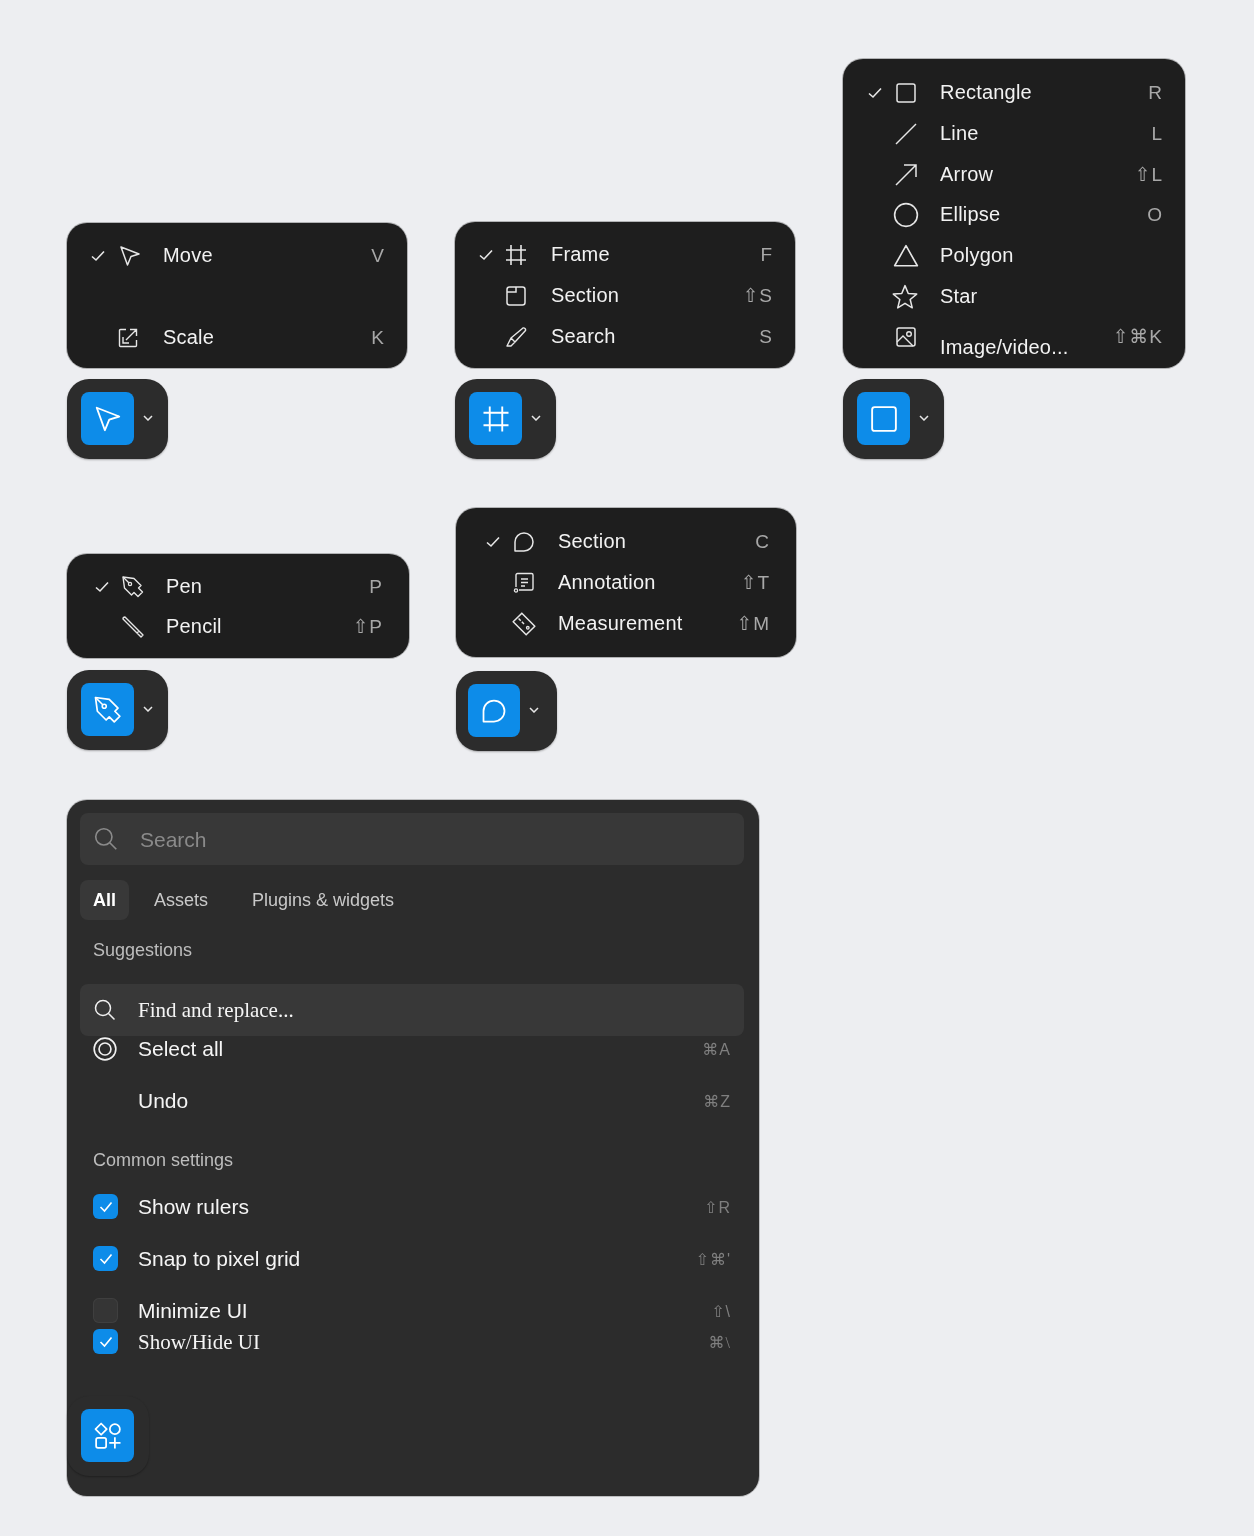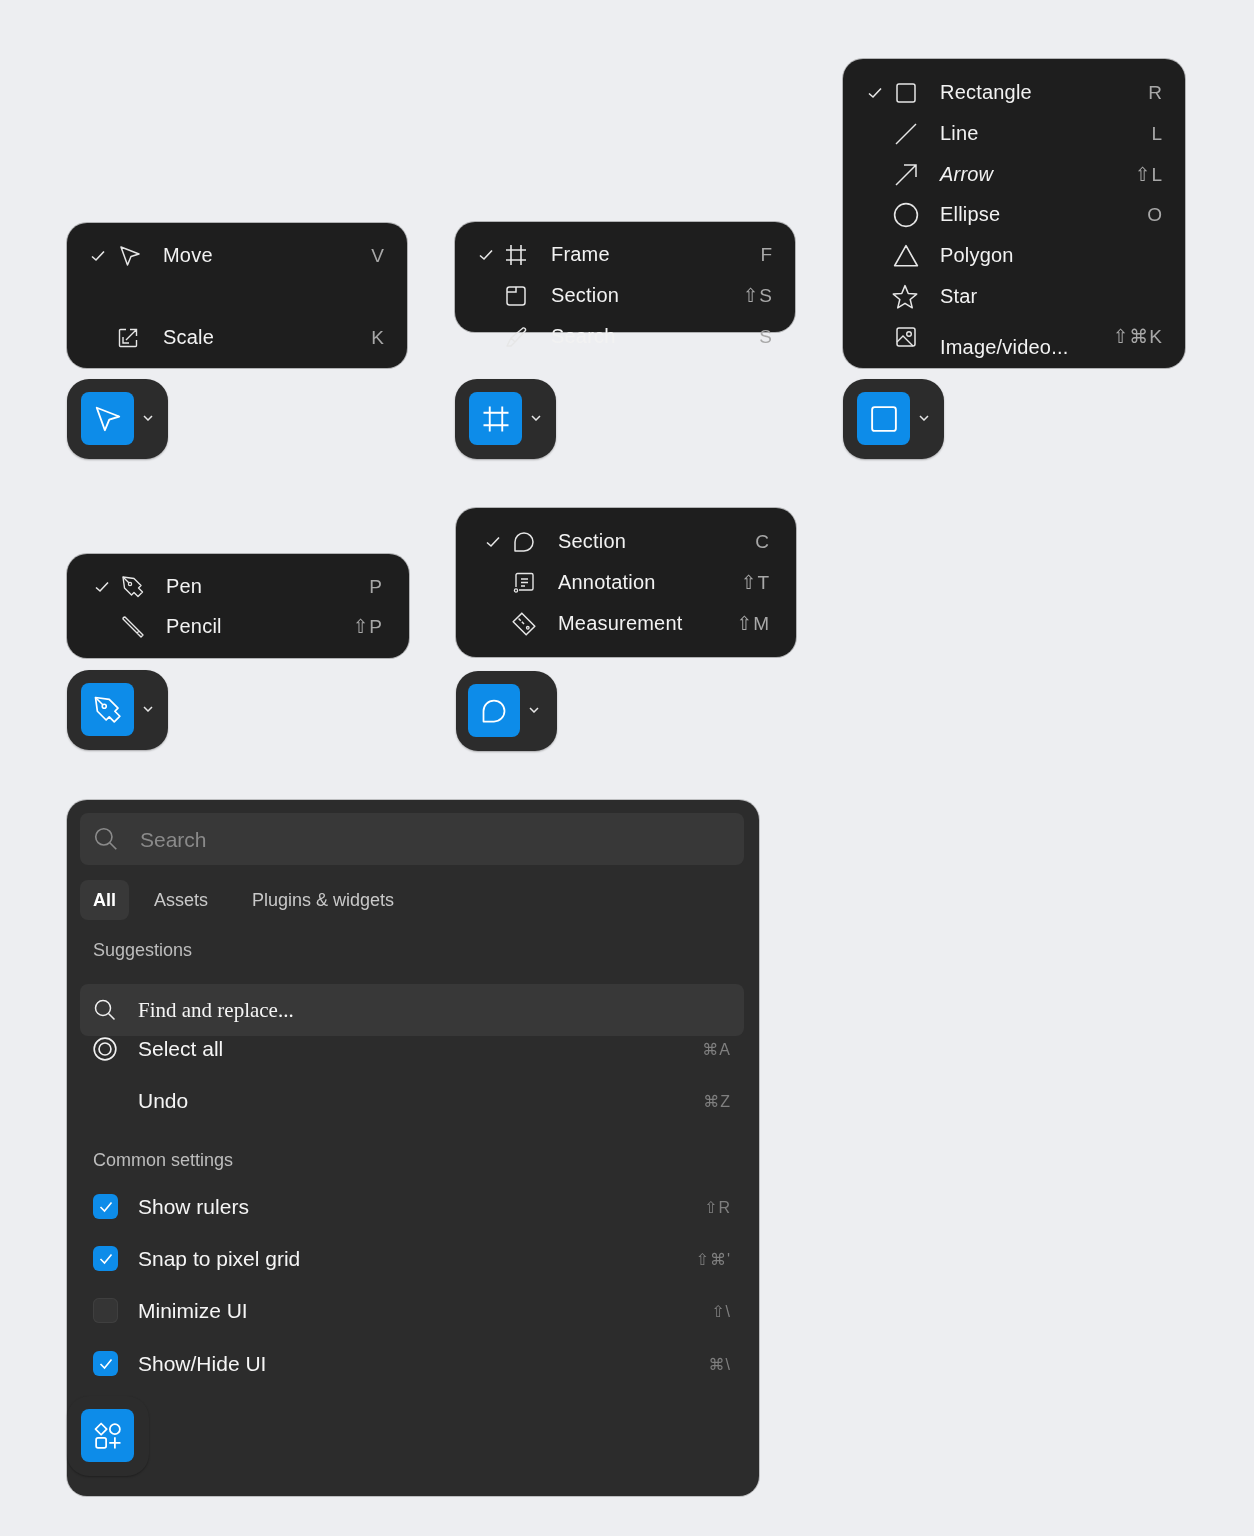--- a/index.html
+++ b/index.html
@@ -101,21 +101,21 @@
         <path d="M3 3 L21 10 L13 12.5 L9.5 21 Z" fill="none" stroke="#fff" stroke-width="1.5" stroke-linejoin="round"></path>
       </svg>
   </div>
   <span class="chev">
     <svg width="10" height="6" viewBox="0 0 10 6">
         <path d="M1 1 L5 5 L9 1" fill="none" stroke="#e6e6e6" stroke-width="1.5"></path>
       </svg>
   </span>
 </div>
 
-<div class="menu" style="left:455px; top:222px; width:340px; height:110px;">
+<div class="menu" style="left:455px; top:222px; width:340px; height:146px;">
   <div class="menu-item" style="top:12px;">
     <span class="check" style="left:22px;">
       <svg width="16" height="16" viewBox="0 0 16 16">
           <path d="M2 8.5 L6 12 L14 3.5" fill="none" stroke="#e6e6e6" stroke-width="1.6"></path>
         </svg>
     </span>
     <span class="item-icon" style="left:48px;">
       <svg width="24" height="24" viewBox="0 0 24 24">
           <path d="M7 2 V22 M17 2 V22 M2 7 H22 M2 17 H22" fill="none" stroke="#e6e6e6" stroke-width="1.6"></path>
         </svg>
@@ -179,21 +179,21 @@
     </span>
     <span class="item-label" style="left:97px;">Line</span>
     <span class="item-shortcut">L</span>
   </div>
   <div class="menu-item" style="top:95px;">
     <span class="item-icon" style="left:50px;">
       <svg width="24" height="24" viewBox="0 0 24 24">
           <path d="M2 22 L22 2 M10 2 H22 V14" fill="none" stroke="#e6e6e6" stroke-width="1.5"></path>
         </svg>
     </span>
-    <span class="item-label" style="left:97px;font-style:italic;">Arrow</span>
+    <span class="item-label" style="left:97px;">Arrow</span>
     <span class="item-shortcut">⇧L</span>
   </div>
   <div class="menu-item" style="top:176px;">
     <span class="item-icon" style="left:50px;">
       <svg width="26" height="26" viewBox="0 0 24 24">
           <path d="M12 2.5 L22.5 21 H1.5 Z" fill="none" stroke="#e6e6e6" stroke-width="1.5" stroke-linejoin="round"></path>
         </svg>
     </span>
     <span class="item-label" style="left:97px;">Polygon</span>
   </div>
@@ -397,21 +397,21 @@
         </svg>
     </span>
     <span class="r-label">Snap to pixel grid</span>
     <span class="r-short">⇧⌘'</span>
   </div>
   <div class="qa-row" style="top:485px;">
     <span class="cb off"></span>
     <span class="r-label">Minimize UI</span>
     <span class="r-short">⇧\</span>
   </div>
-  <div class="qa-row" style="top:538px;">
+  <div class="qa-row" style="top:516px;font-family:Liberation Serif, serif;">
     <span class="cb on">
       <svg width="14" height="12" viewBox="0 0 14 12">
           <path d="M1.5 6 L5.5 10 L12.5 1.5" fill="none" stroke="#fff" stroke-width="1.6"></path>
         </svg>
     </span>
     <span class="r-label">Show/Hide UI</span>
     <span class="r-short">⌘\</span>
   </div>
 </div>
 

